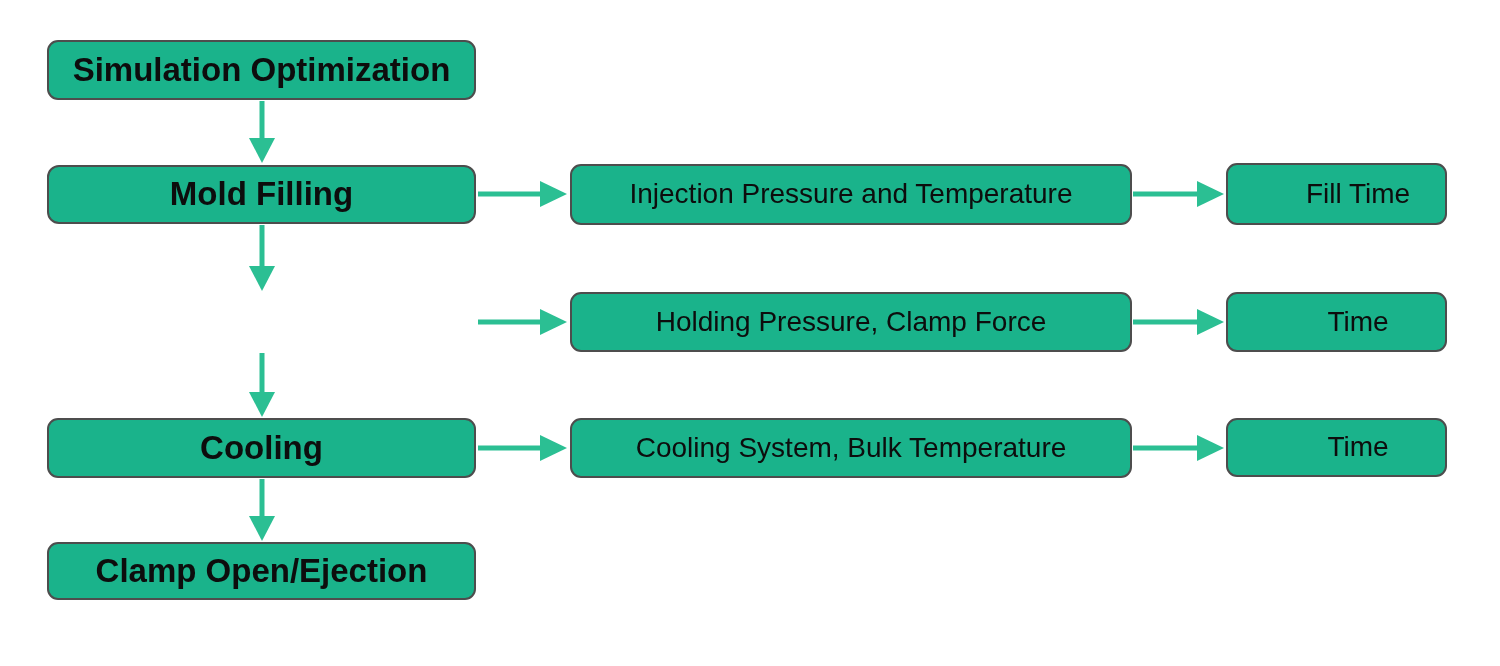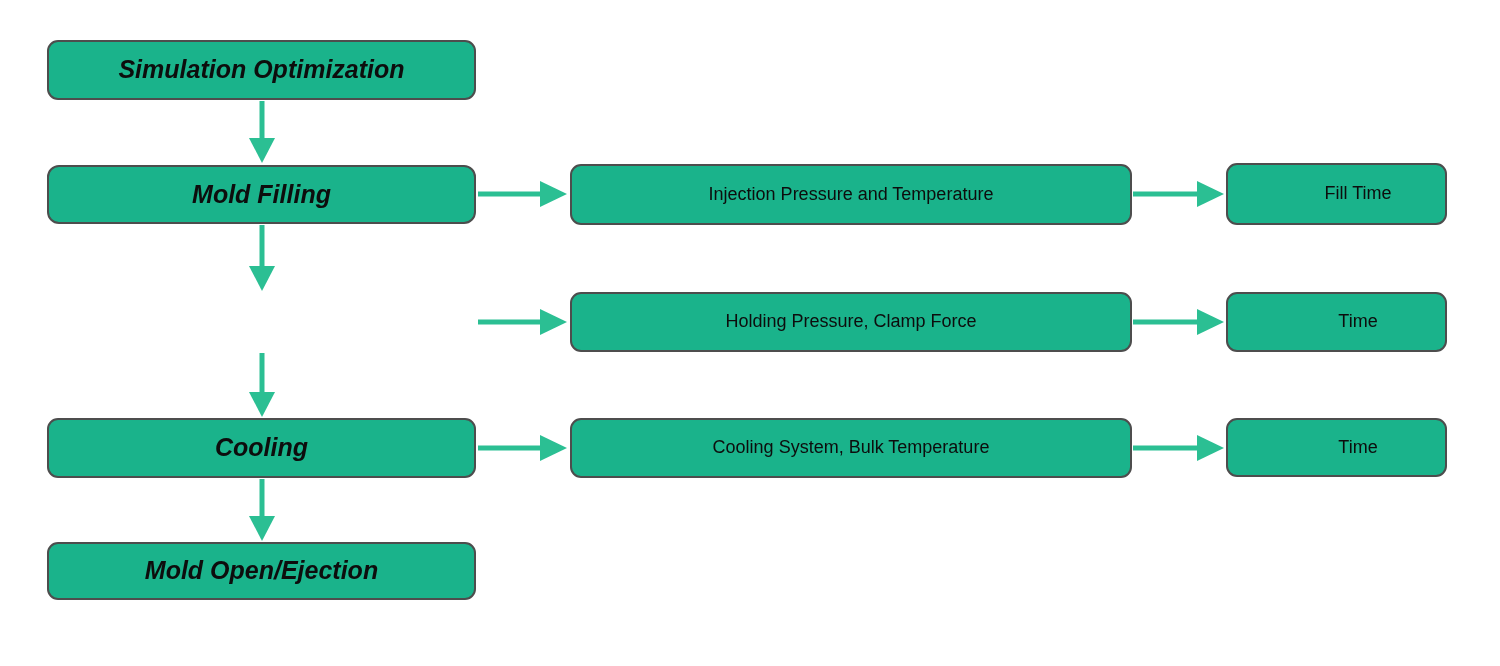--- a/index.html
+++ b/index.html
@@ -21,22 +21,22 @@
     position:absolute;
     box-sizing:border-box;
     background:var(--box-fill);
     border:2px solid var(--box-border);
     border-radius:11px;
     display:flex;align-items:center;justify-content:center;
     color:var(--text);
     text-align:center;
     line-height:1.1;
   }
-  .stage{font-weight:700;font-size:25px;font-style:italic;}
-  .factor,.output{font-weight:400;font-size:18px;}
+  .stage{font-weight:700;font-size:33px;}
+  .factor,.output{font-weight:400;font-size:28px;}
   .col-left{left:47px;width:429px;}
   .col-mid{left:570px;width:562px;}
   .col-right{left:1226px;width:221px;padding-left:43px;}
   .arrows{position:absolute;left:0;top:0;width:1500px;height:666px;pointer-events:none;}
   .arrows line{stroke:var(--arrow);stroke-width:5;}
   .arrows polygon{fill:var(--arrow);}
 </style>
 </head>
 <body>
 
@@ -89,21 +89,21 @@
     </g>
   </svg>
 
   <div class="node stage col-left" style="top:40px;height:60px;">Simulation Optimization</div>
 
   <div class="node stage col-left" style="top:165px;height:59px;border-radius:12px;">Mold Filling</div>
 
 
   <div class="node stage col-left" style="top:418px;height:60px;">Cooling</div>
 
-  <div class="node stage col-left" style="top:542px;height:58px;">Mold Open/Ejection</div>
+  <div class="node stage col-left" style="top:542px;height:58px;">Clamp Open/Ejection</div>
 
   <div class="node factor col-mid" style="top:164px;height:61px;">Injection Pressure and Temperature</div>
 
   <div class="node factor col-mid" style="top:292px;height:60px;">Holding Pressure, Clamp Force</div>
 
   <div class="node factor col-mid" style="top:418px;height:60px;">Cooling System, Bulk Temperature</div>
 
   <div class="node output col-right" style="top:163px;height:62px;">Fill Time</div>
 
   <div class="node output col-right" style="top:292px;height:60px;">Time</div>

